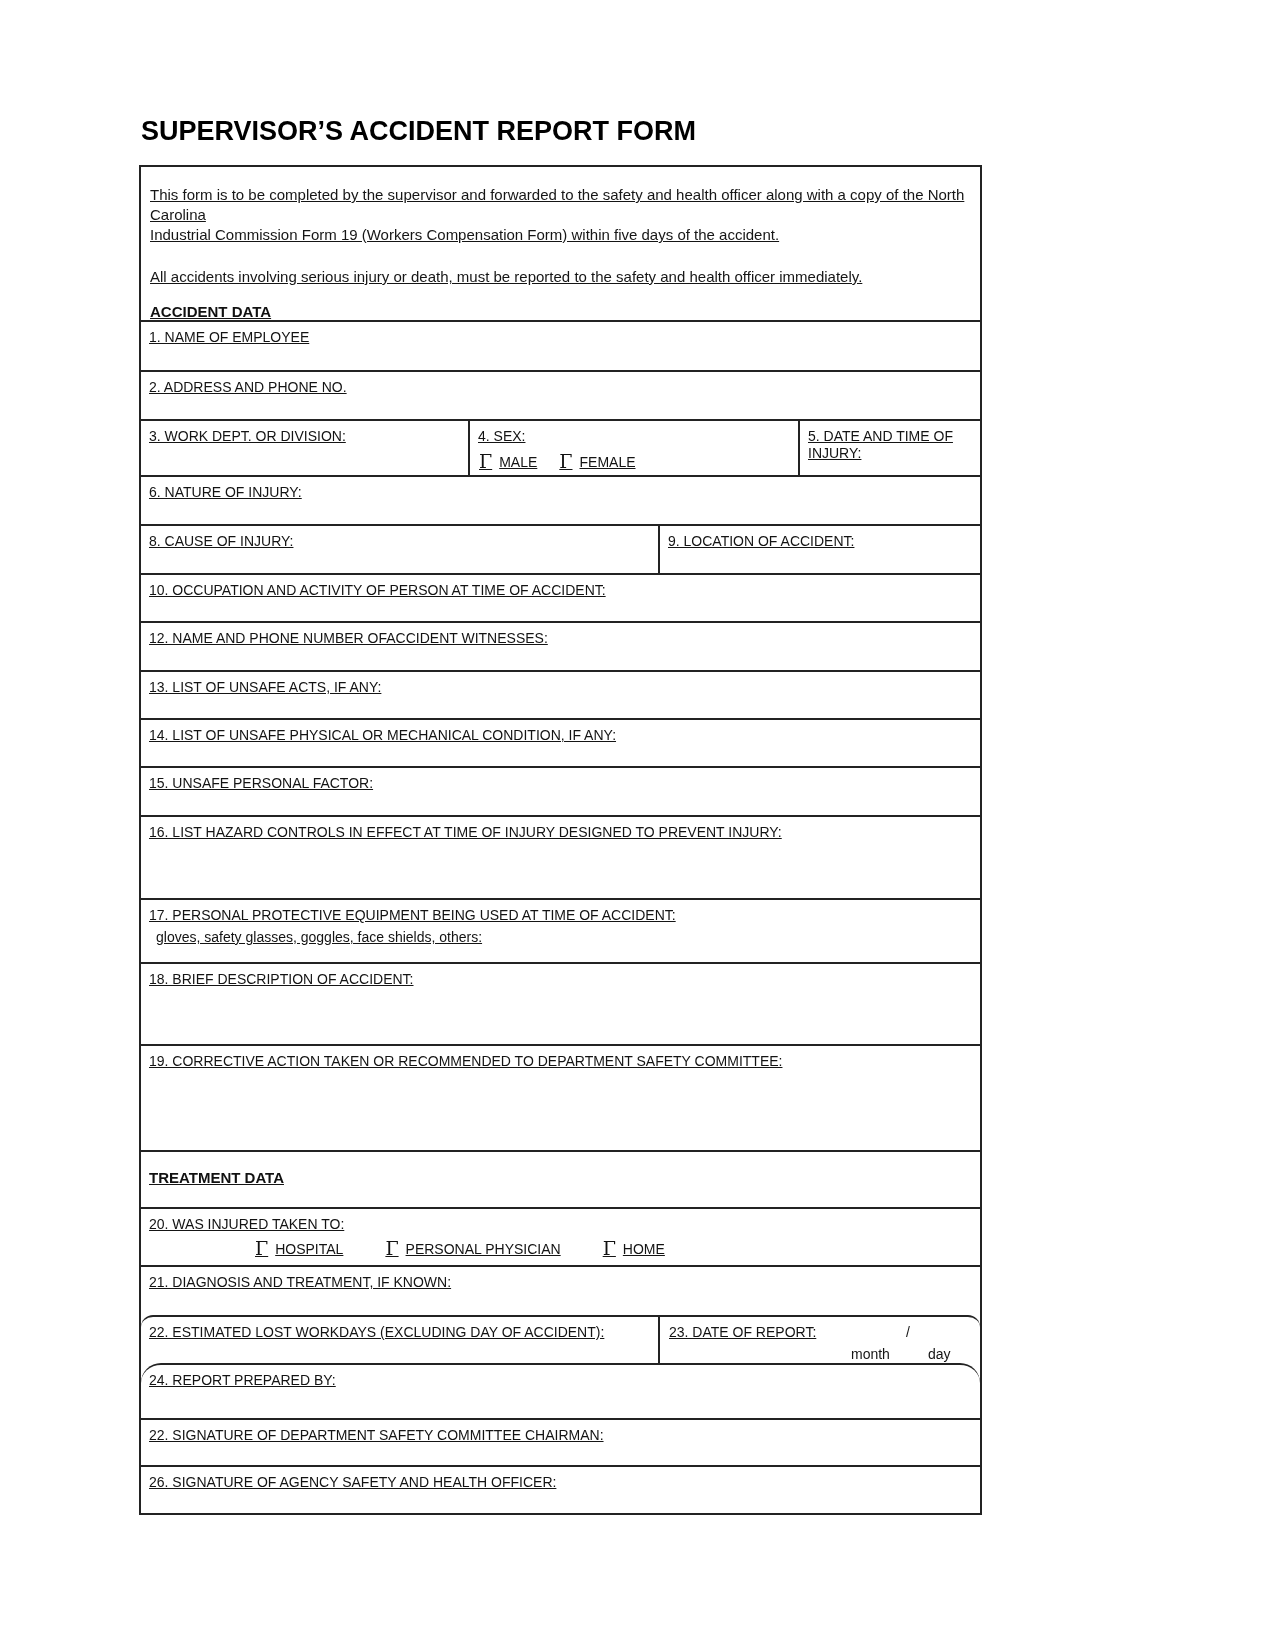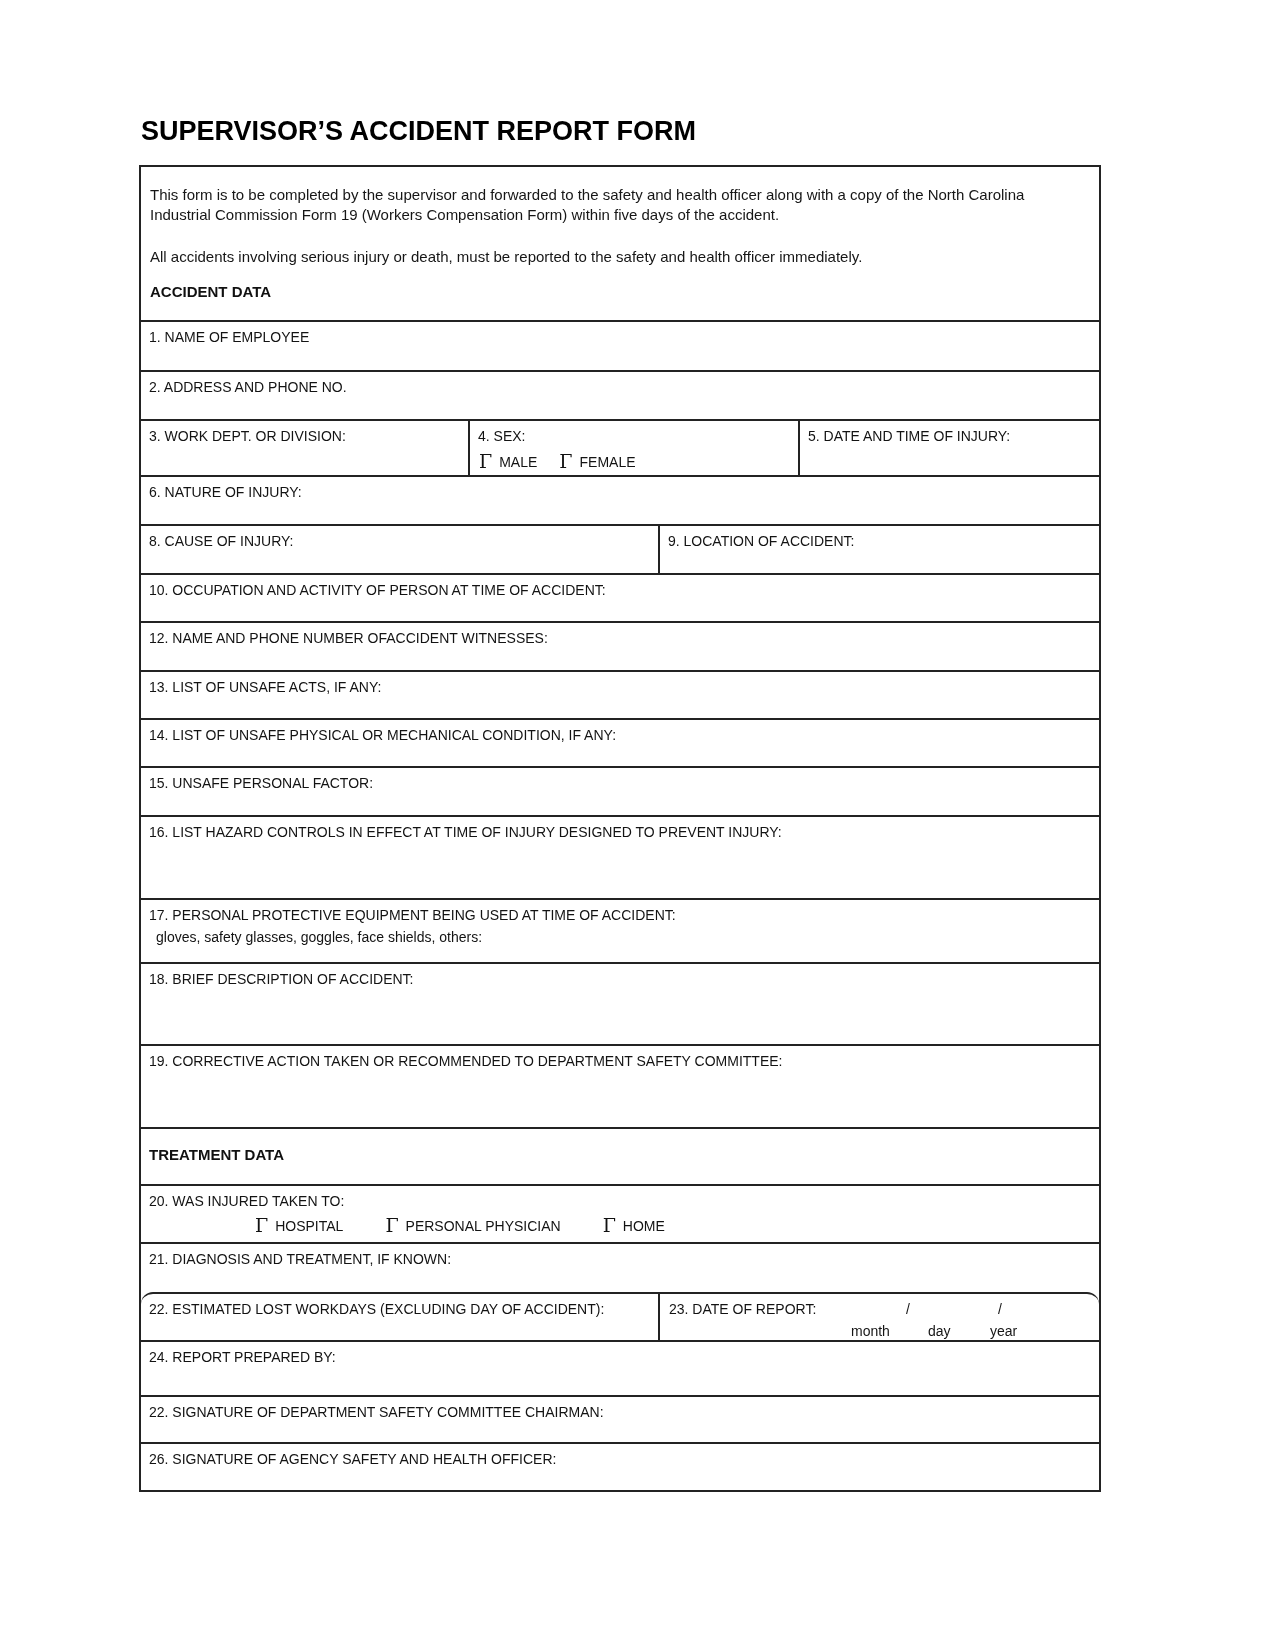--- a/index.html
+++ b/index.html
@@ -6,22 +6,22 @@
   body{
     width:1275px;height:1650px;background:#ffffff;position:relative;
     font-family:"Liberation Sans", sans-serif;color:#151515;
     -webkit-font-smoothing:antialiased;
   }
   .page-title{
     position:absolute;left:141px;top:116px;
     font-size:27px;font-weight:bold;letter-spacing:0px;color:#000000;
   }
   .form-box{
-    position:absolute;left:139px;top:165px;width:962px;
-    border:2px solid #232323;box-sizing:border-box;background:#fff;
+    position:absolute;left:139px;top:165px;width:843px;
+    border:2px solid #232323;box-sizing:border-box;background:#fff;text-decoration:underline;
   }
   .row{
     position:relative;box-sizing:border-box;border-top:2px solid #232323;
     overflow:hidden;
   }
   .row.first{border-top:none;}
   .cells{display:flex;height:100%;}
   .cell{box-sizing:border-box;flex:1 1 auto;position:relative;}
   .cell + .cell{border-left:2px solid #232323;}
   .pad{padding:7px 8px 0 8px;}
@@ -40,29 +40,29 @@
   .optline{display:flex;align-items:baseline;}
   .opt{display:flex;align-items:baseline;font-size:14px;}
   
   .h-intro{height:153px;}
   .h-r1{height:50px;}  .h-r2{height:49px;}  .h-r345{height:56px;}
   .h-r67{height:49px;} .h-r89{height:49px;} .h-r1011{height:48px;}
   .h-r12{height:49px;} .h-r13{height:48px;} .h-r14{height:48px;}
   .h-r15{height:49px;} .h-r16{height:83px;} .h-r17{height:64px;}
   .h-r18{height:82px;} .h-r19{height:83px;} .h-sec2{height:57px;}
   .h-r20{height:58px;} .h-r21{height:50px;} .h-r2223{height:48px;border-radius:12px;}
-  .h-r24{height:55px;} .h-r25{height:47px;} .h-r26{height:48px;}
+  .h-r24{height:55px;border-radius:20px;} .h-r25{height:47px;} .h-r26{height:48px;}
   .w-c3{flex:0 0 327px;}
   .w-c4{flex:0 0 330px;}
   .w-left{flex:0 0 517px;}
   .sexline{margin-top:8px;margin-left:1px;gap:22px;}
   .statusline{margin-top:4px;margin-left:72px;gap:52px;font-size:14px;}
   .takenline{margin-top:7px;margin-left:106px;gap:42px;}
   .glovesline{margin-top:5px;margin-left:7px;}
-  .sec2pad{padding:17px 25px 0 8px;}
+  .sec2pad{padding:17px 25px 0 8px;margin-top:23px;}
   
   .abs{position:absolute;font-size:14px;}
   .slash1{left:246px;top:7px;}
   .slash2{left:338px;top:7px;}
   .u-month{left:191px;top:29px;}
   .u-day{left:268px;top:29px;}
   .u-year{left:330px;top:29px;}
 </style>
 </head>
 <body>

